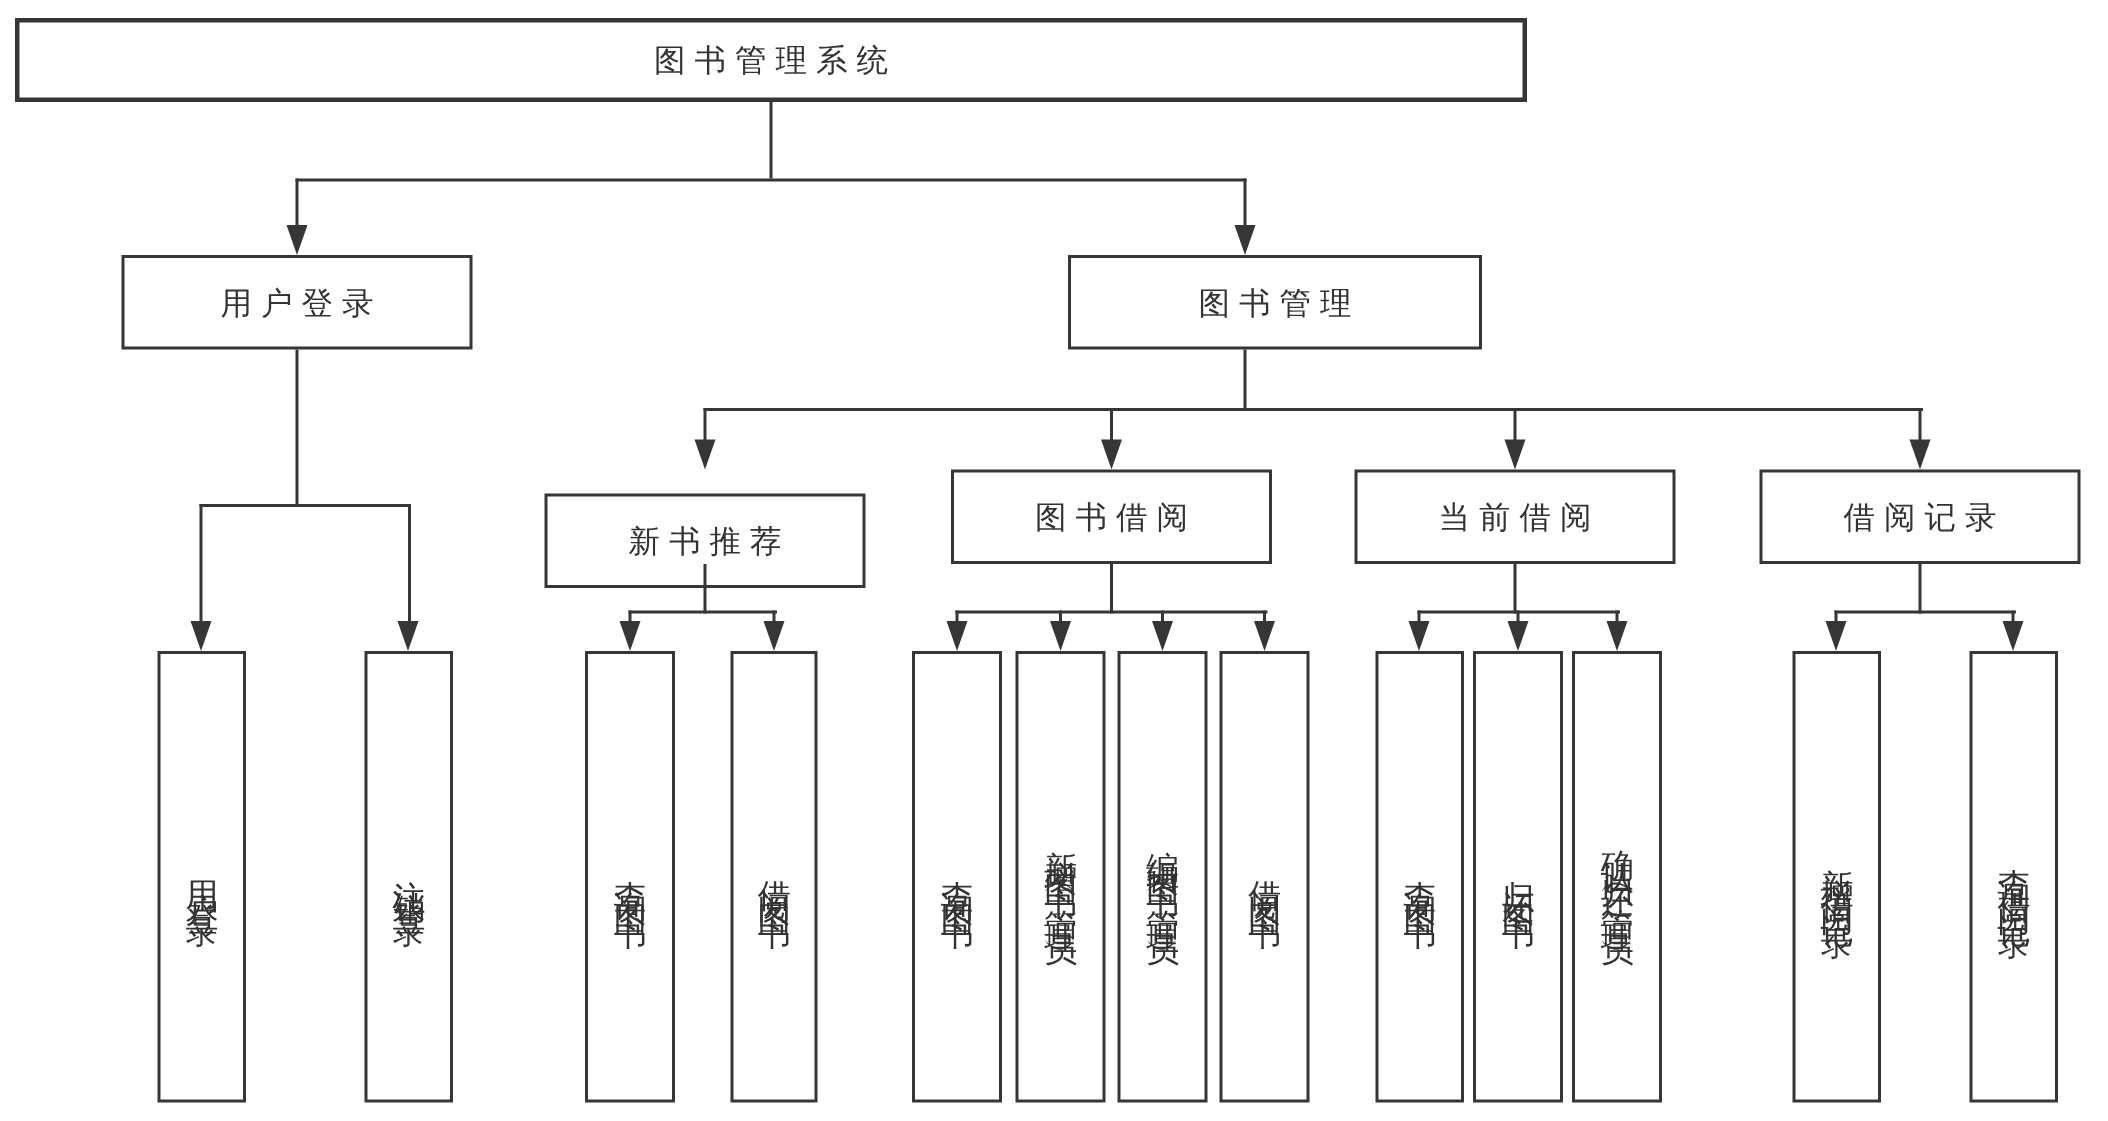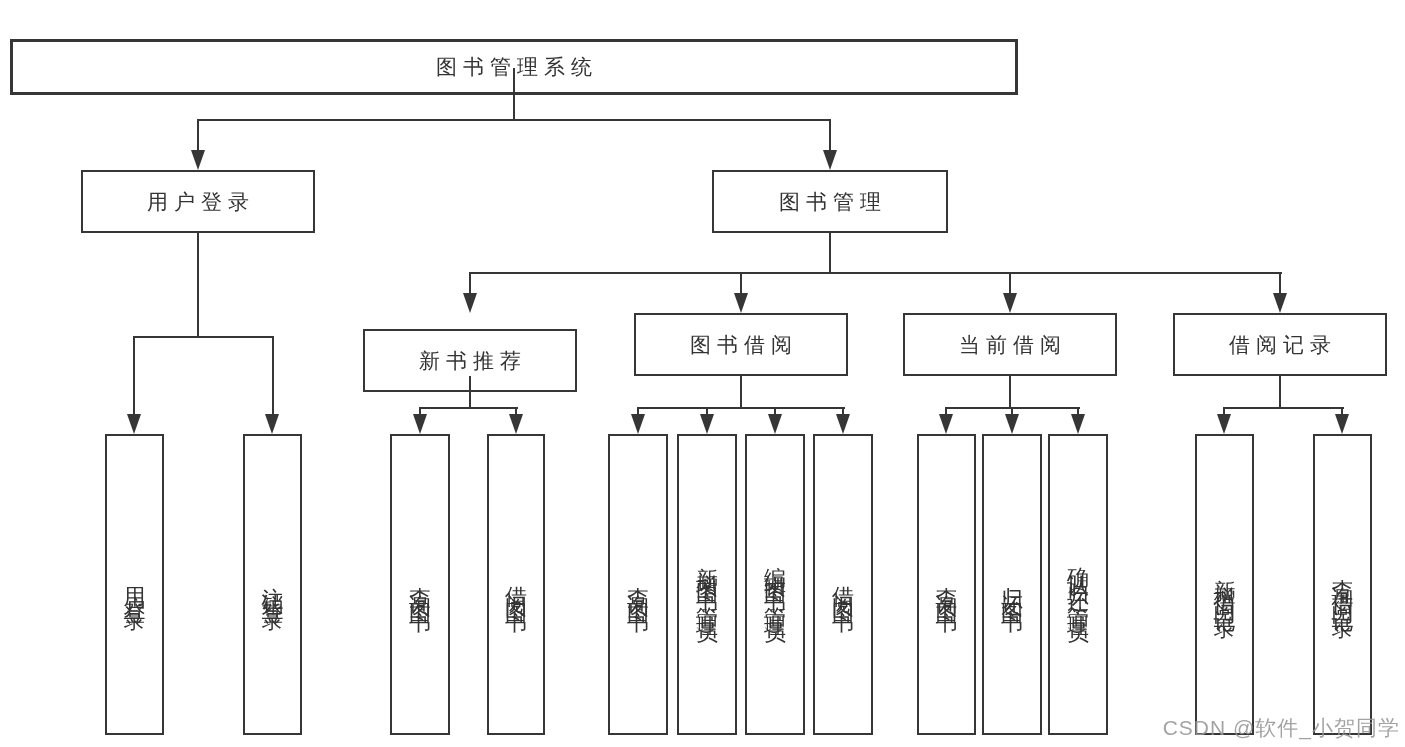--- a/index.html
+++ b/index.html
@@ -5,21 +5,21 @@
   html,body{margin:0;padding:0;background:#ffffff;}
   #canvas{
     position:relative;width:1405px;height:747px;background:#ffffff;
     font-family:"Liberation Sans","DejaVu Sans",sans-serif;overflow:hidden;
   }
   .node{
     position:absolute;box-sizing:border-box;background:#ffffff;
     border:2px solid #363636;color:#333333;
     display:flex;align-items:center;justify-content:center;
   }
-  .root{border-width:3px;margin-top:27px;}
+  .root{border-width:3px;}
   .hlabel{font-size:21px;letter-spacing:6px;padding-left:6px;white-space:nowrap;}
   .leaf span{
     writing-mode:vertical-rl;text-orientation:mixed;
     font-size:22px;letter-spacing:8px;line-height:1.1;white-space:nowrap;
   }
   .vl{position:absolute;width:2px;background:#363636;}
   .hl{position:absolute;height:2px;background:#363636;}
   .ar{position:absolute;width:0;height:0;
       border-left:7px solid transparent;border-right:7px solid transparent;
       border-top:20px solid #363636;}
@@ -43,21 +43,21 @@
     <div class="hl" style="left:197px;top:119px;width:634px;"></div>
     <div class="vl" style="left:197px;top:119px;height:33px;"></div>
     <div class="ar" style="left:191px;top:150px;"></div>
     <div class="vl" style="left:829px;top:119px;height:33px;"></div>
     <div class="ar" style="left:823px;top:150px;"></div>
   </div>
 
   <div class="node" style="left:81px;top:170px;width:234px;height:63px;">
     <span class="hlabel">用户登录</span>
   </div>
-  <div class="node" style="left:712px;top:170px;width:236px;height:63px;align-items:center;">
+  <div class="node" style="left:712px;top:170px;width:276px;height:63px;align-items:center;">
     <span class="hlabel">图书管理</span>
   </div>
 
   <div>
     <div class="vl" style="left:197px;top:233px;height:103px;"></div>
     <div class="hl" style="left:133px;top:336px;width:141px;"></div>
     <div class="vl" style="left:133px;top:336px;height:80px;"></div>
     <div class="ar" style="left:127px;top:414px;"></div>
     <div class="vl" style="left:272px;top:336px;height:80px;"></div>
     <div class="ar" style="left:265px;top:414px;"></div>
@@ -168,15 +168,14 @@
     <span>确认归还（管理员）</span>
   </div>
 
   <div class="node leaf" style="left:1195px;top:434px;width:59px;height:301px;">
     <span>新增借阅记录</span>
   </div>
   <div class="node leaf" style="left:1313px;top:434px;width:59px;height:301px;">
     <span>查询借阅记录</span>
   </div>
 
-  <div class="watermark">CSDN @软件_小贺同学</div>
 
 </div>
 
 </body></html>

